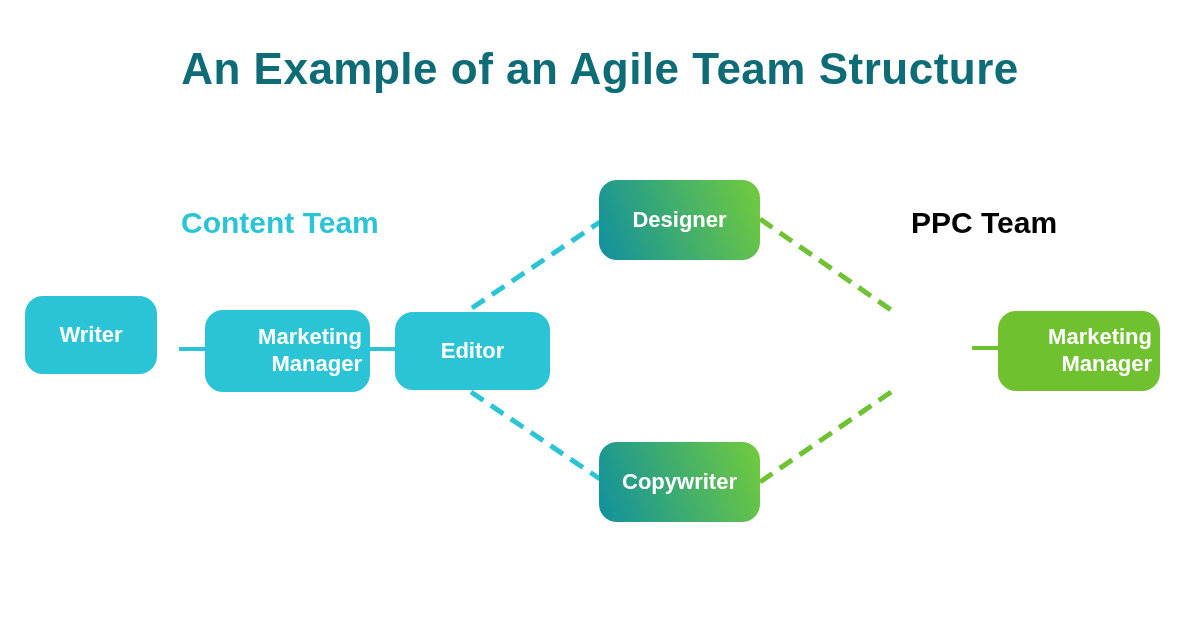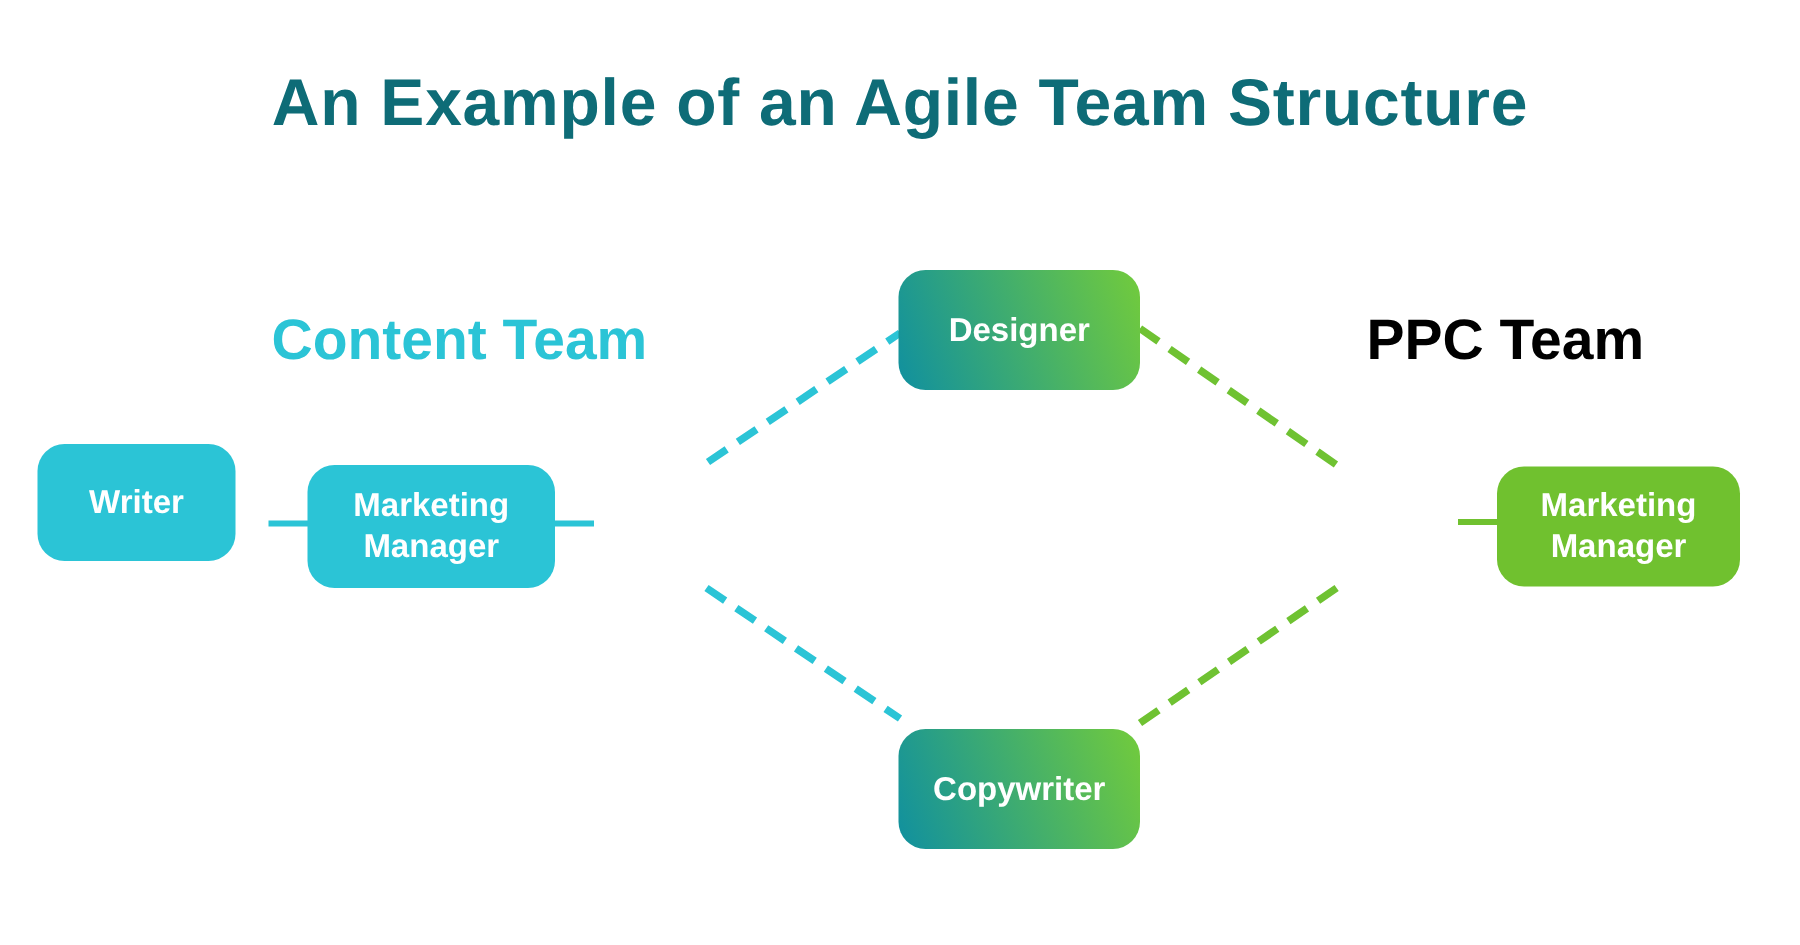--- a/index.html
+++ b/index.html
@@ -13,43 +13,43 @@
   .title{
     position:absolute;
     left:0;top:44px;width:1200px;
     text-align:center;
     font-size:44px;font-weight:700;
     color:#0E6C77;
     letter-spacing:0.5px;
   }
   .team-label{
     position:absolute;
-    font-size:38px;font-weight:700;
+    font-size:30px;font-weight:700;
     white-space:nowrap;
   }
   .team-label.content{left:181px;top:206px;color:#2BC4D6;}
   .team-label.ppc{left:911px;top:206px;color:#000000;}
   .node{
     position:absolute;
     display:flex;align-items:center;justify-content:center;
-    text-align:center;
+    text-align:right;
     border-radius:18px;
     color:#ffffff;
     font-size:22px;font-weight:700;
     line-height:1.22;
     padding:0 8px;box-sizing:border-box;
   }
   .node.cyan{background:#2BC4D6;}
   .node.green{background:#70C12F;}
   .node.grad{background:linear-gradient(70deg,#10909F 0%,#72CB3C 100%);}
   .node.writer{left:25px;top:296px;width:132px;height:78px;}
   .node.mm-content{left:205px;top:310px;width:165px;height:82px;}
   .node.editor{left:395px;top:312px;width:155px;height:78px;}
   .node.designer{left:599px;top:180px;width:161px;height:80px;}
-  .node.copywriter{left:599px;top:442px;width:161px;height:80px;margin-top:44px;}
+  .node.copywriter{left:599px;top:442px;width:161px;height:80px;}
   .node.ppc{left:817px;top:312px;width:156px;height:77px;}
   .node.mm-ppc{left:998px;top:311px;width:162px;height:80px;}
   svg.wires{position:absolute;left:0;top:0;width:1200px;height:630px;}
 </style>
 </head>
 <body>
 
 <div class="stage">
 
   <div class="title">An Example of an Agile Team Structure</div>
@@ -68,20 +68,23 @@
   </svg>
 
   <div class="node cyan writer">
     <span>Writer</span>
   </div>
 
   <div class="node cyan mm-content">
     <span>Marketing Manager</span>
   </div>
 
+  <div class="node cyan editor">
+    <span>Editor</span>
+  </div>
 
   <div class="node grad designer">
     <span>Designer</span>
   </div>
 
   <div class="node grad copywriter">
     <span>Copywriter</span>
   </div>
 
 

